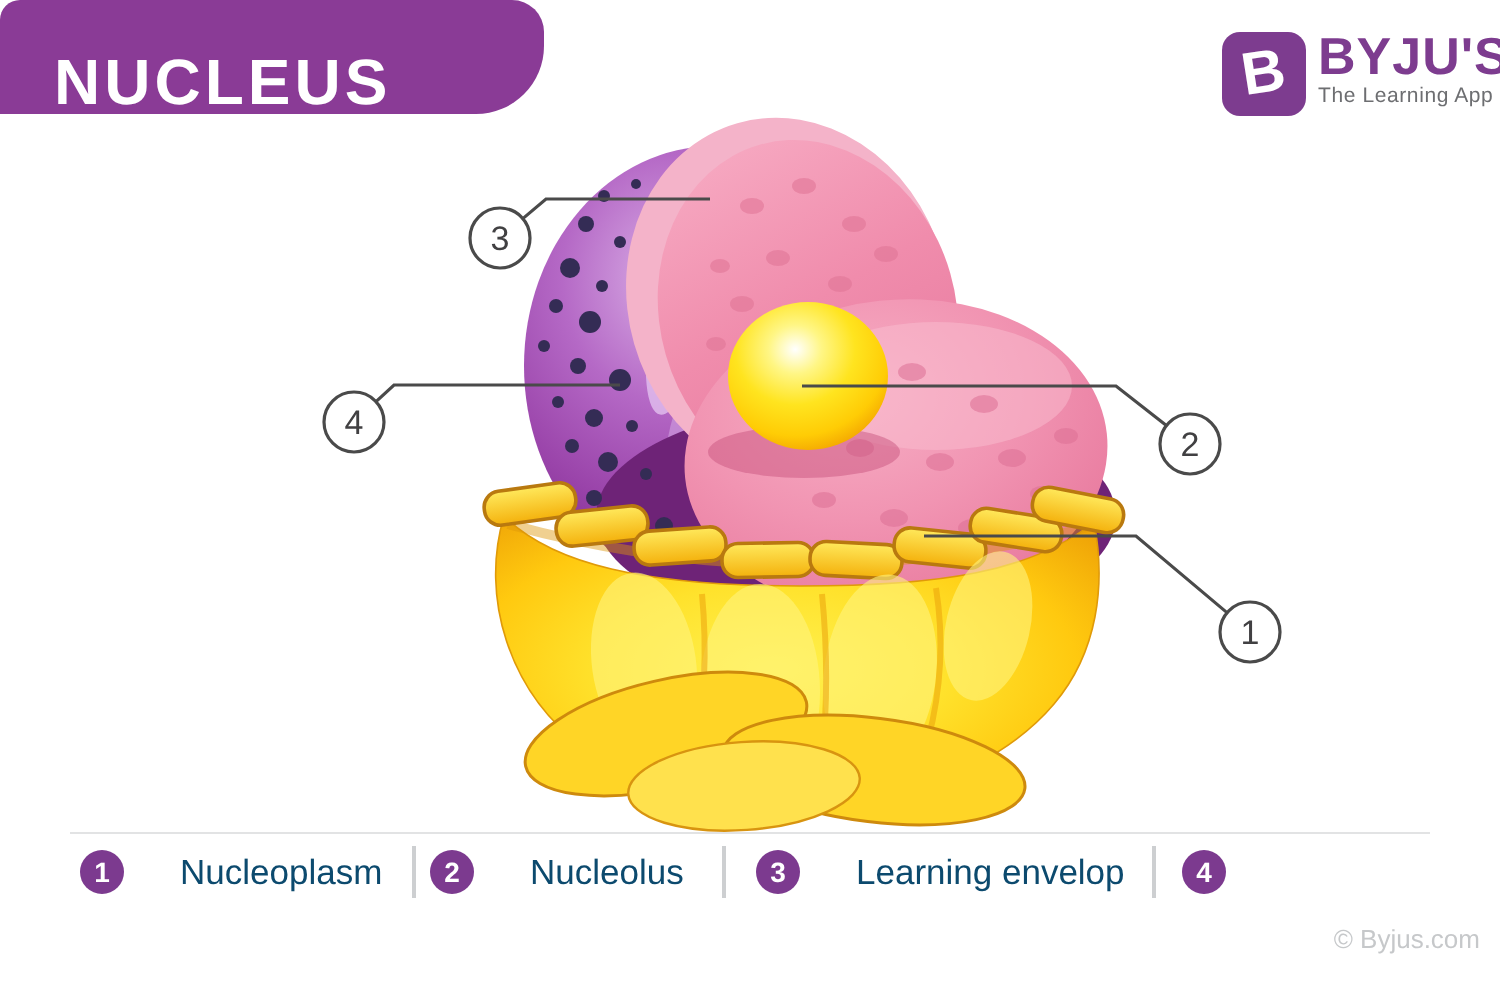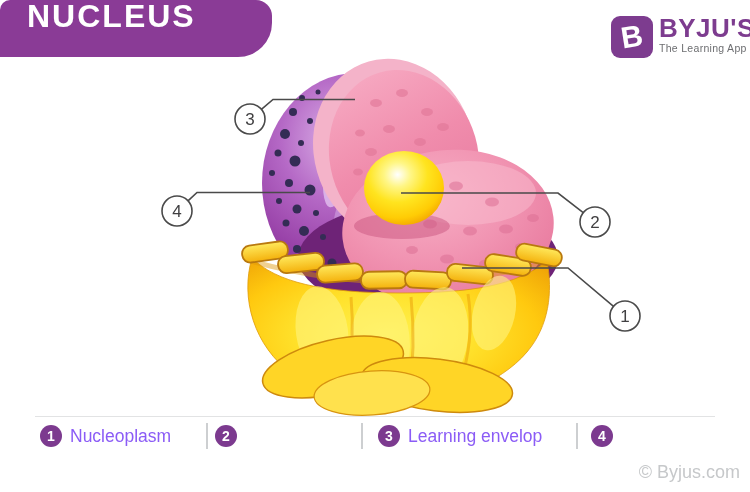--- a/index.html
+++ b/index.html
@@ -4,21 +4,21 @@
 <style>
   html,body{margin:0;padding:0;background:#fff;}
   #screen{
     position:relative;width:750px;height:492px;background:#ffffff;
     overflow:hidden;font-family:"Liberation Sans",sans-serif;
   }
   
   .banner{
     position:absolute;left:0;top:0;width:272px;height:57px;
     background:#8A3B96;border-radius:10px 16px 34px 0;
-    display:flex;align-items:flex-start;
+    display:flex;align-items:flex-end;
   }
   .banner-title{
     color:#ffffff;font-size:32px;font-weight:bold;letter-spacing:2px;
     padding-left:27px;line-height:1;
   }
   
   .logo{position:absolute;left:611px;top:16px;display:flex;align-items:flex-start;}
   .logo-badge{
     width:42px;height:42px;border-radius:9px;background:#7D3C8F;
     display:flex;align-items:center;justify-content:center;flex:0 0 auto;
@@ -35,27 +35,27 @@
   .legend-topline{
     position:absolute;left:35px;right:35px;top:416px;height:1px;background:#E2E3E4;
   }
   .legend{position:absolute;left:0;top:420px;width:750px;height:40px;}
   .legend-item{position:absolute;top:0;display:flex;align-items:center;height:32px;}
   .legend-badge{
     width:22px;height:22px;border-radius:50%;background:#7C3A8F;color:#fff;
     display:flex;align-items:center;justify-content:center;
     font-size:14px;font-weight:600;flex:0 0 auto;
   }
-  .legend-label{margin-left:8px;font-size:17.5px;color:#8b5cf6;white-space:nowrap;}
+  .legend-label{margin-left:28px;font-size:17.5px;color:#0c4a6e;white-space:nowrap;}
   .legend-divider{
     position:absolute;top:3px;width:1.5px;height:26px;background:#CDCFD1;
   }
   
   .copyright{
-    position:absolute;right:10px;top:462px;font-size:18px;color:#C6C8CA;
+    position:absolute;right:10px;top:462px;font-size:13px;color:#C6C8CA;
   }
 </style>
 </head>
 <body>
 
 <div id="screen">
 
   <div class="banner">
     <div class="banner-title">NUCLEUS</div>
   </div>
@@ -246,20 +246,21 @@
   <div class="legend">
 
     <div class="legend-item" style="left:40px">
       <div class="legend-badge">1</div>
       <div class="legend-label">Nucleoplasm</div>
     </div>
     <div class="legend-divider" style="left:206px"></div>
 
     <div class="legend-item" style="left:215px">
       <div class="legend-badge">2</div>
+      <div class="legend-label">Nucleolus</div>
     </div>
     <div class="legend-divider" style="left:361px"></div>
 
     <div class="legend-item" style="left:378px">
       <div class="legend-badge">3</div>
       <div class="legend-label">Learning envelop</div>
     </div>
     <div class="legend-divider" style="left:576px"></div>
 
     <div class="legend-item" style="left:591px">

